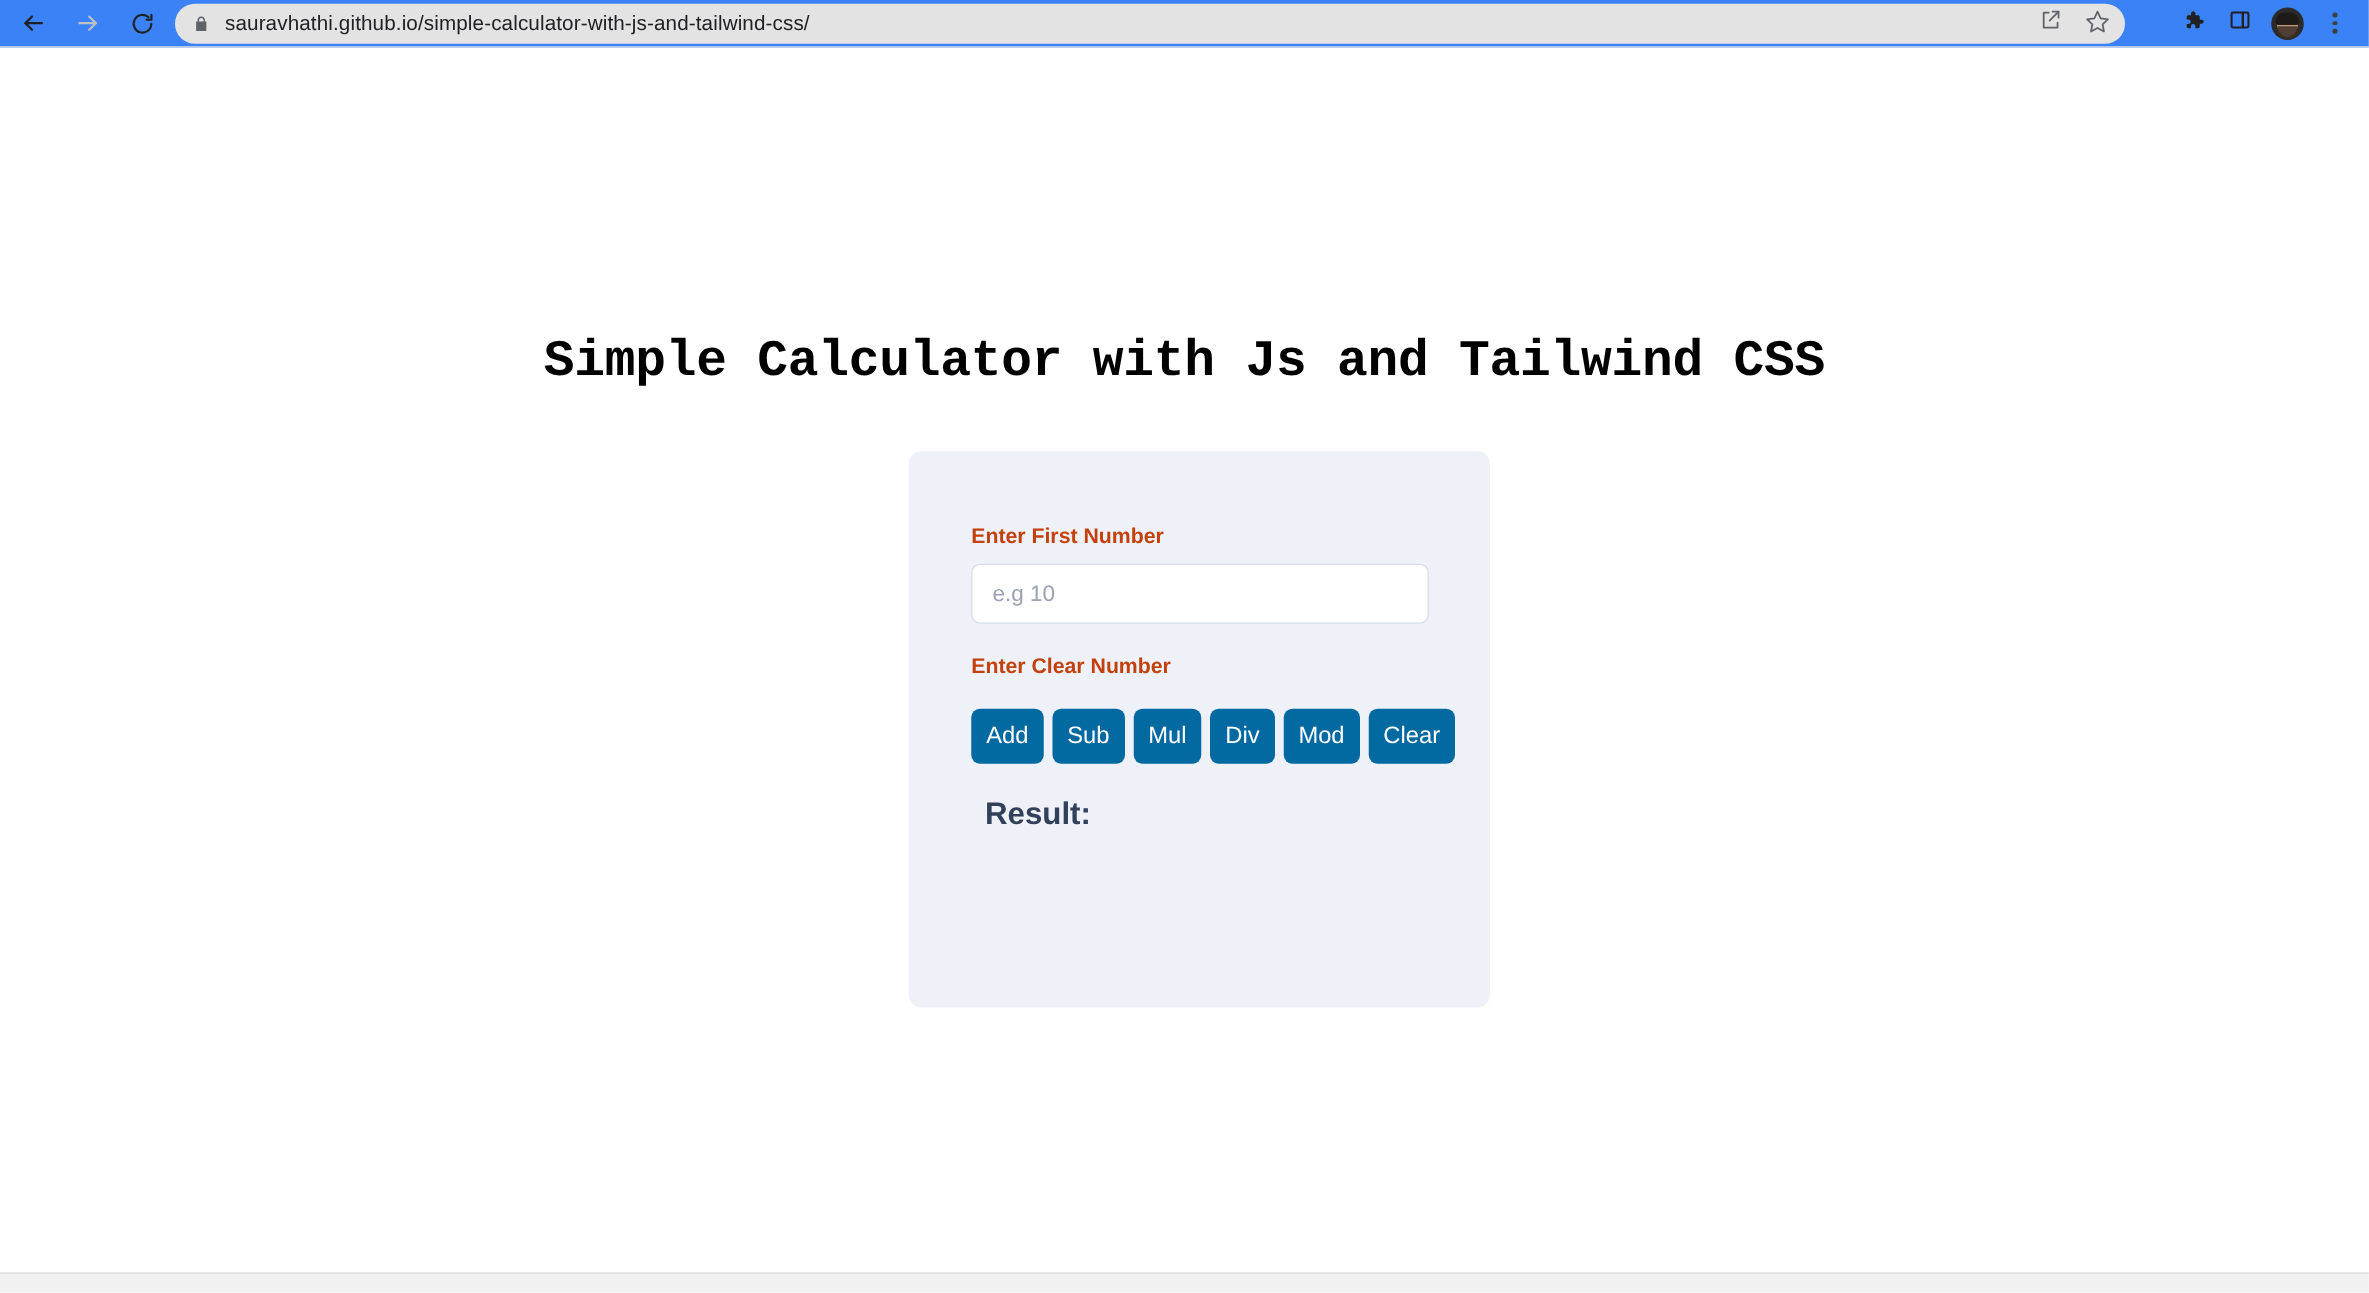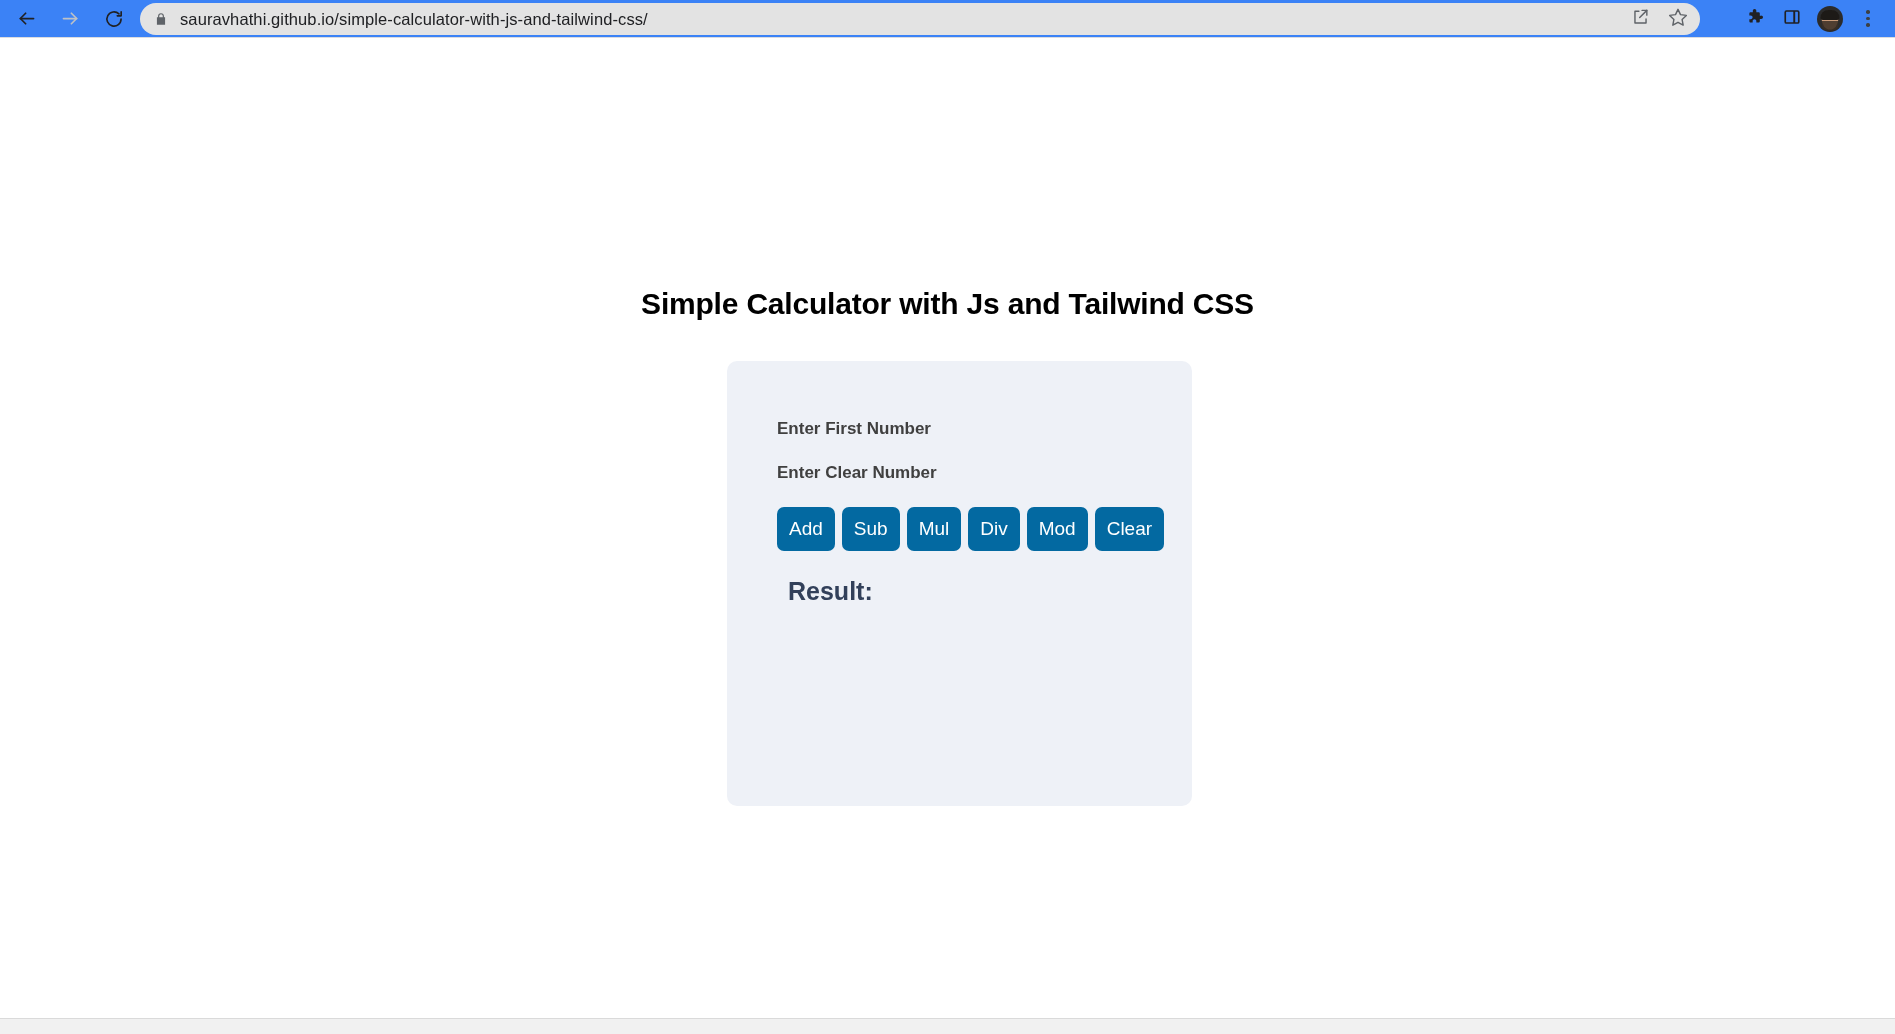--- a/index.html
+++ b/index.html
@@ -121,26 +121,25 @@
     height: 979px;
     background: #ffffff;
     overflow: hidden;
   }
 
   .page-title {
     position: absolute;
     top: 228px;
     left: 0; right: 0;
     text-align: center;
-    font-size: 30px;
+    font-size: 41px;
     font-weight: bold;
     color: #000000;
     letter-spacing: -0.2px;
-    font-family: Liberation Sans, sans-serif;
-    margin-top: 20px;
+    font-family: Liberation Mono, monospace;
   }
 
   .calc-card {
     position: absolute;
     left: 727px;
     top: 322px;
     width: 465px;
     height: 445px;
     background: #eef1f7;
     border-radius: 10px;
@@ -149,21 +148,21 @@
   .card-inner {
     position: absolute;
     left: 50px;
     top: 58px;
     width: 366px;
   }
 
   .field-label {
     font-size: 17px;
     font-weight: bold;
-    color: #404040;
+    color: #c2410c;
     margin-bottom: 12px;
     font-family: "Liberation Sans", sans-serif;
   }
 
   .field-input {
     display: block;
     width: 366px;
     height: 48px;
     background: #ffffff;
     border: 1px solid #d7dce5;
@@ -316,20 +315,21 @@
 
 <div class="page">
 
   <div class="page-title">Simple Calculator with Js and Tailwind CSS</div>
 
   <div class="calc-card">
     <div class="card-inner">
 
       <div class="field-block">
         <div class="field-label">Enter First Number</div>
+        <input class="field-input" type="text" placeholder="e.g 10" style="">
       </div>
 
       <div class="field-block">
         <div class="field-label">Enter Clear Number</div>
       </div>
 
       <div class="btn-row">
         <button class="calc-btn">Add</button>
         <button class="calc-btn">Sub</button>
         <button class="calc-btn">Mul</button>

